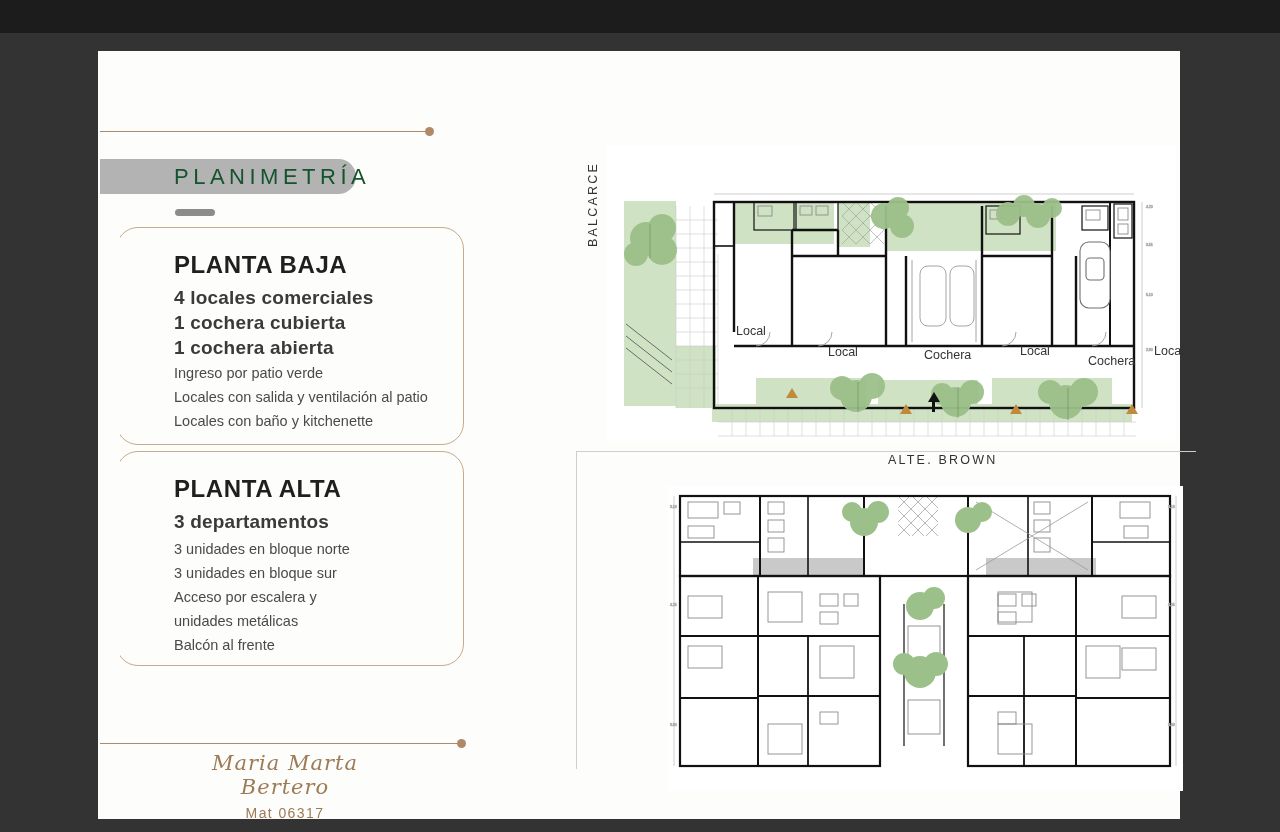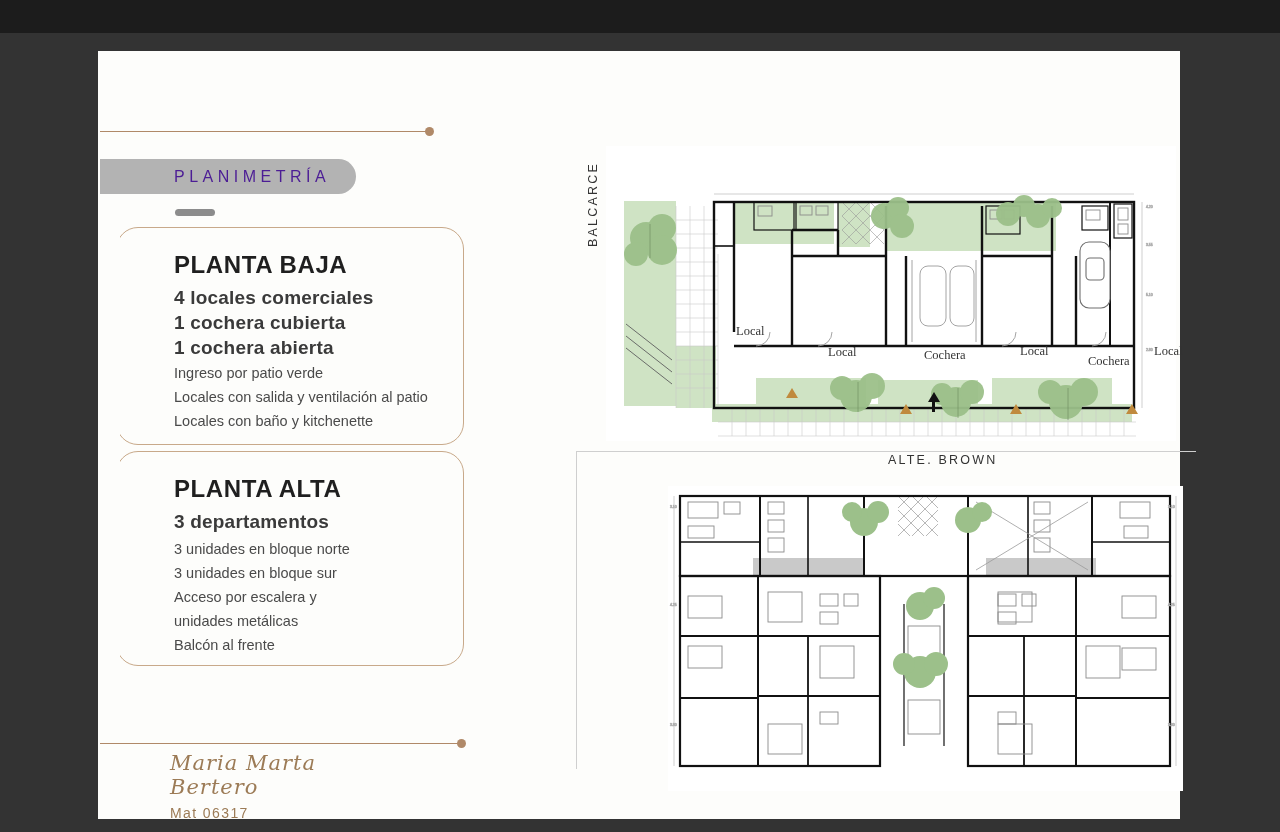--- a/index.html
+++ b/index.html
@@ -73,23 +73,23 @@
     position: absolute;
     left: 2px; top: 108px;
     width: 256px; height: 35px;
     background: #b3b3b3;
     border-radius: 0 18px 18px 0;
     display: flex;
     align-items: center;
   }
   .title-banner span {
     margin-left: 74px;
-    font-size: 16px;
+    font-size: 22px;
     letter-spacing: 4.5px;
-    color: #4c1d95;
+    color: #14532d;
     font-family: "Liberation Sans", sans-serif;
   }
   .title-dash {
     position: absolute;
     left: 77px; top: 158px;
     width: 40px; height: 7px;
     border-radius: 4px;
     background: #8c8c8c;
   }
 
@@ -137,21 +137,21 @@
     font-size: 14.5px;
     color: #4a4a4a;
     line-height: 24px;
     font-family: "Liberation Sans", sans-serif;
   }
 
   .signature {
     position: absolute;
     left: 72px; top: 700px;
     width: 230px;
-    text-align: left;
+    text-align: center;
   }
   .signature .name {
     font-family: "DejaVu Serif", serif;
     font-style: italic;
     font-size: 21px;
     color: #9c7b56;
     letter-spacing: 1px;
   }
   .signature .mat {
     margin-top: 6px;
@@ -205,21 +205,21 @@
   }
   .plan-pb { left: 108px; top: 95px; width: 570px; height: 295px; }
   .plan-pa { left: 170px; top: 435px; width: 515px; height: 305px; }
 
   .plan svg { display: block; }
 
   .plan-label {
     position: absolute;
     font-size: 12.5px;
     color: #333;
-    font-family: Liberation Serif, serif;
+    font-family: Liberation Sans, sans-serif;
     white-space: nowrap;
   }
 </style>
 </head>
 <body>
 
 <div id="root">
   <div class="band-top"></div>
 
   <div class="page">

